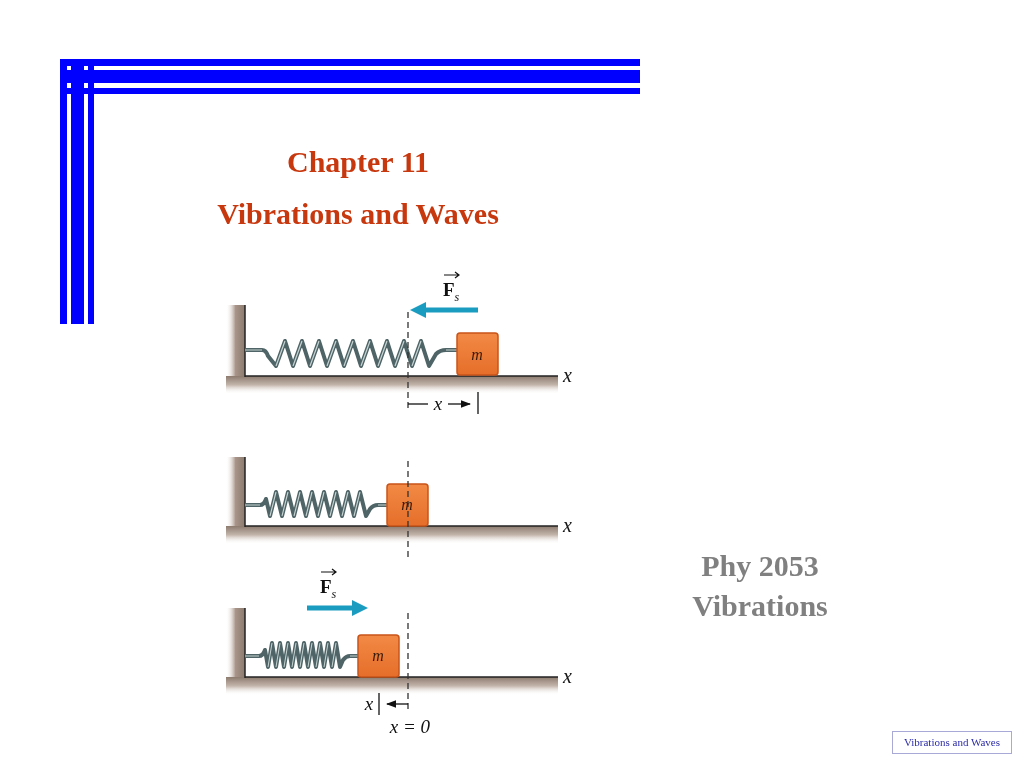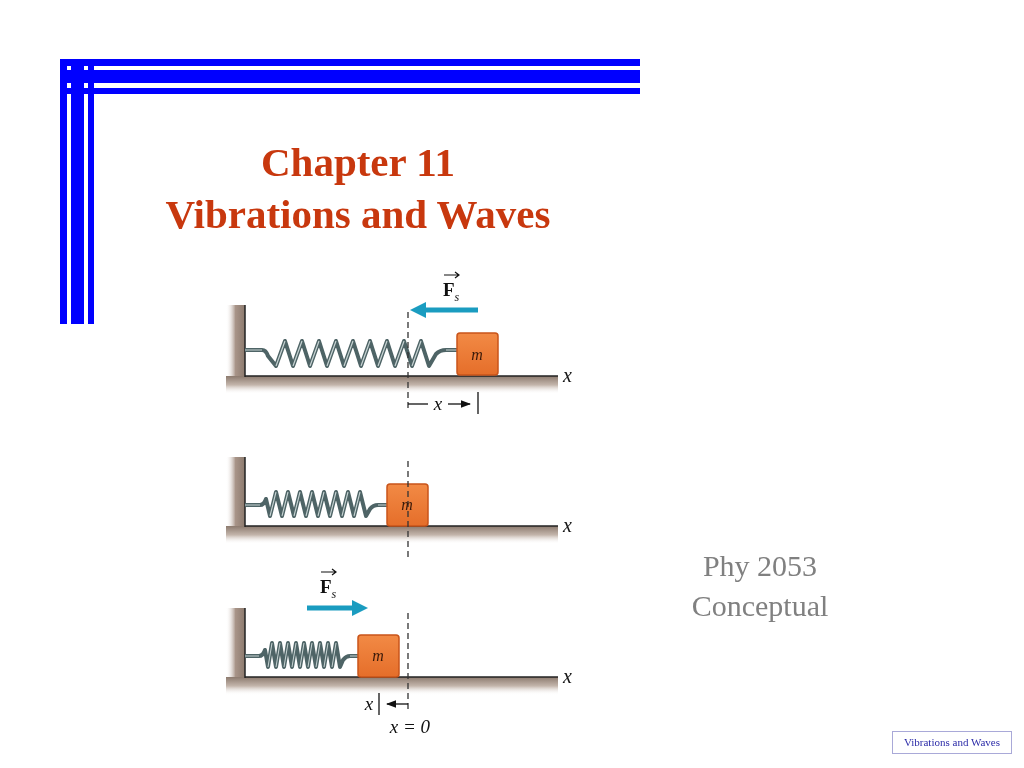--- a/index.html
+++ b/index.html
@@ -5,26 +5,26 @@
     html, body { margin: 0; padding: 0; }
     body {
       width: 1024px; height: 768px; position: relative; overflow: hidden;
       background: #ffffff;
       font-family: "Liberation Serif", "DejaVu Serif", serif;
     }
     .bar { position: absolute; background: #0000FF; }
     .title {
       position: absolute; left: 140px; top: 136px; width: 436px;
       text-align: center; color: #C8380E; font-weight: bold;
-      font-size: 41px; line-height: 52px;
+      font-size: 30px; line-height: 52px;
     }
     .title div { white-space: nowrap; }
     .subtitle {
       position: absolute; left: 650px; top: 546px; width: 220px;
-      text-align: center; color: #808080; font-weight: normal;
+      text-align: center; color: #808080; font-weight: bold;
       font-size: 30px; line-height: 40px;
     }
     .footer-box {
       position: absolute; left: 892px; top: 731px; width: 120px; height: 23px;
       border: 1px solid #A9A9D8; box-sizing: border-box;
       font-size: 11px; color: #2B2BA8; text-align: center; line-height: 21px;
       white-space: nowrap;
     }
     .diagram { position: absolute; left: 0; top: 0; width: 1024px; height: 768px; }
     .diagram text { font-family: "Liberation Serif", "DejaVu Serif", serif; }
@@ -135,16 +135,16 @@
       <line x1="379" y1="693" x2="379" y2="715" stroke="#111" stroke-width="1.3"></line>
       <line x1="408" y1="704" x2="387" y2="704" stroke="#111" stroke-width="1.3" marker-end="url(#arrowBlack)"></line>
     </g>
     <text x="369" y="710" text-anchor="middle" font-size="19" font-style="italic" fill="#111">x</text>
     <text x="410" y="733" text-anchor="middle" font-size="19" font-style="italic" fill="#111">x = 0</text>
   </g>
 </svg>
 
 <div class="subtitle">
   <div>Phy 2053</div>
-  <div>Conceptual</div>
+  <div>Vibrations</div>
 </div>
 
 <div class="footer-box">Vibrations and Waves</div>
 
 </body></html>

